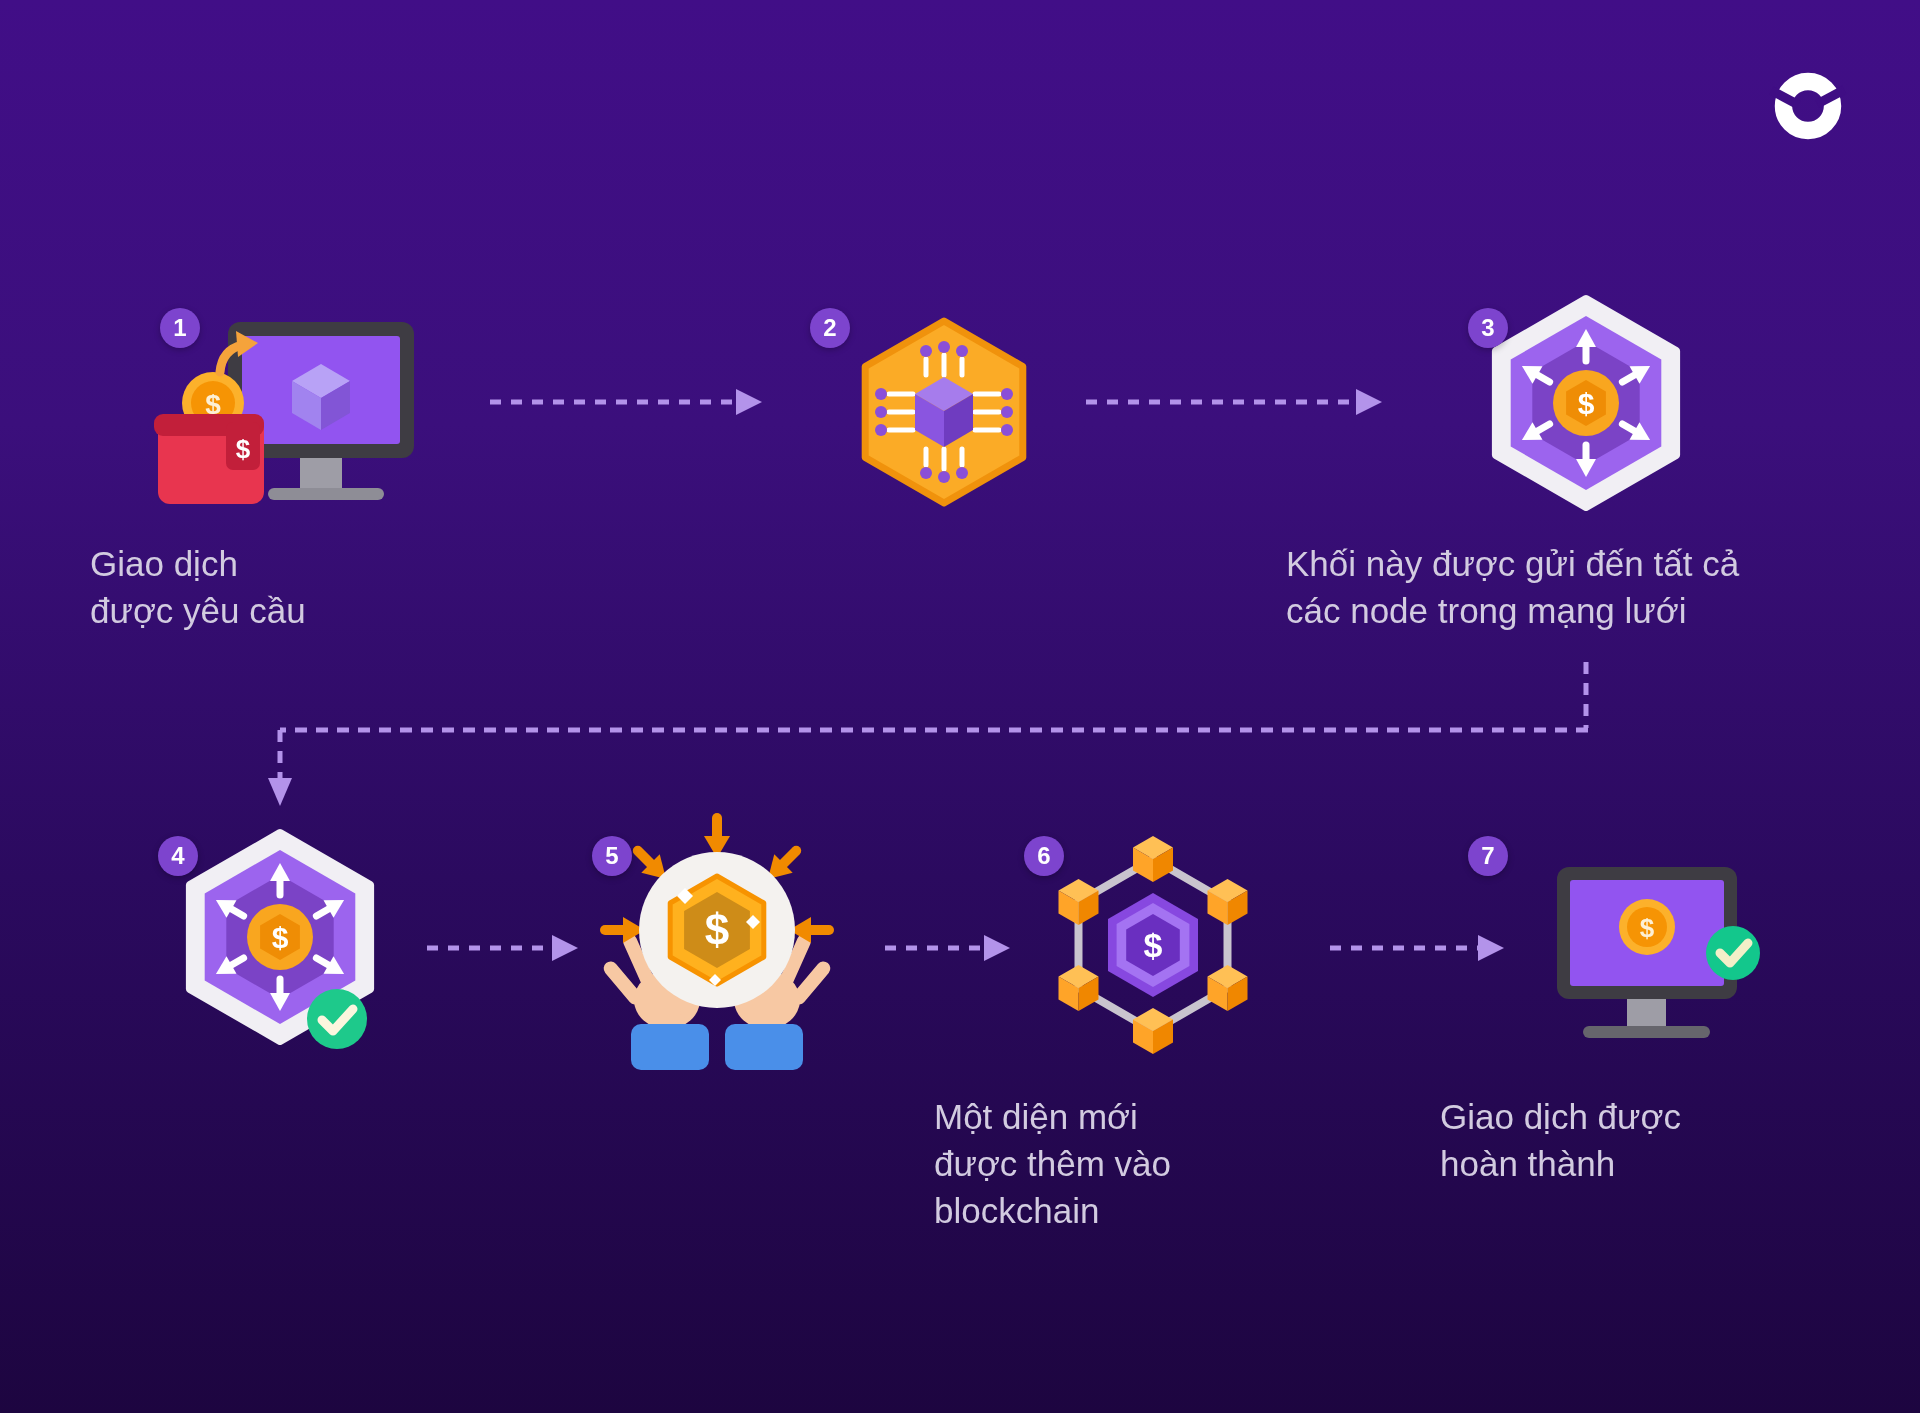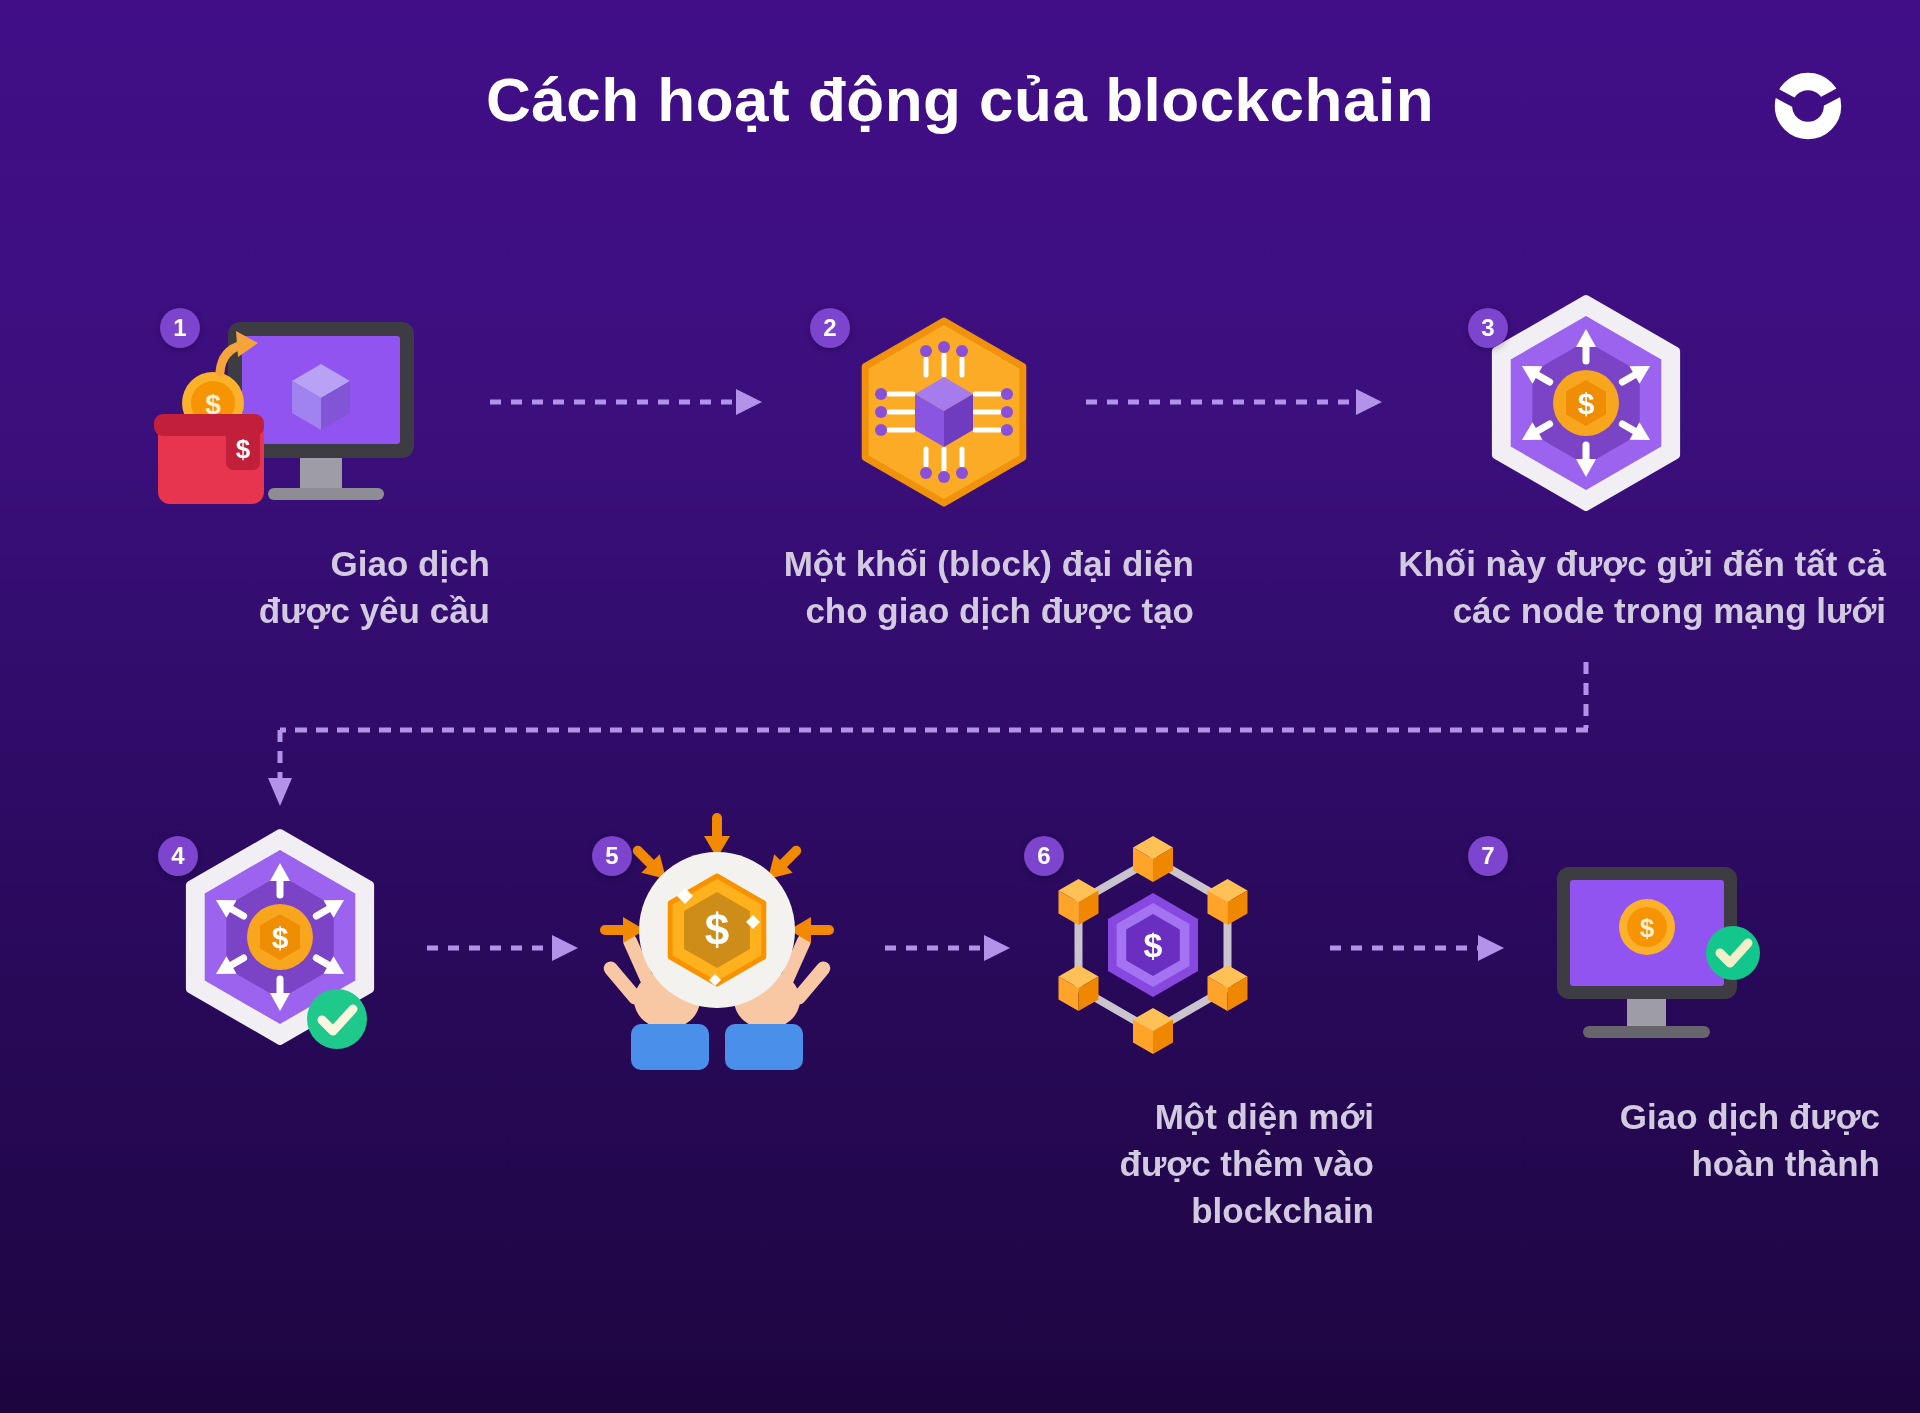--- a/index.html
+++ b/index.html
@@ -15,32 +15,31 @@
   .logo{position:absolute;left:1762px;top:60px;width:92px;height:92px;}
   .step{position:absolute;inset:0;pointer-events:none;}
   .badge{
     position:absolute;width:40px;height:40px;border-radius:50%;
     background:#7D44CE;color:#FFFFFF;font-size:24px;font-weight:700;
     display:flex;align-items:center;justify-content:center;z-index:5;
     box-shadow:0 2px 6px rgba(0,0,0,.25);
   }
   .icon{position:absolute;z-index:2;}
   .caption{
-    position:absolute;text-align:right;color:#D2CBE0;font-size:35px;
-    line-height:47px;white-space:pre-line;z-index:3;font-weight:bold;
+    position:absolute;text-align:left;color:#D2CBE0;font-size:35px;
+    line-height:47px;white-space:pre-line;z-index:3;
   }
   .flow{position:absolute;left:0;top:0;z-index:1;}
   svg text{font-family:"Liberation Sans",sans-serif;font-weight:700;}
 </style>
 </head>
 <body>
 
 <div class="canvas">
 
-  <div class="title">Cách hoạt động của blockchain</div>
 
   <svg class="logo" viewBox="0 0 90 90">
     <circle cx="45" cy="45" r="24" fill="none" stroke="#FFFFFF" stroke-width="17"></circle>
     <g fill="#3F0D84">
       <rect x="-4.5" y="-15" width="9" height="30" transform="translate(22.4,36.8) rotate(-62)"></rect>
       <rect x="-4.5" y="-15" width="9" height="30" transform="translate(67.3,36) rotate(62)"></rect>
     </g>
   </svg>
 
   <svg class="flow" width="1920" height="1413" viewBox="0 0 1920 1413">
@@ -119,22 +118,20 @@
           <circle cx="85" cy="30" r="6"></circle>
           <circle cx="103" cy="34" r="6"></circle>
         <circle cx="67" cy="156" r="6"></circle>
           <circle cx="85" cy="160" r="6"></circle>
           <circle cx="103" cy="156" r="6"></circle>
       </g>
       <polygon points="85,60 114,77 85,94 56,77" fill="#A67CEC"></polygon>
       <polygon points="56,77 85,94 85,130 56,113" fill="#8A55E0"></polygon>
       <polygon points="114,77 85,94 85,130 114,113" fill="#6F3CC0"></polygon>
     </svg>
-    <div class="caption" style="left:694px;top:540px;width:500px">Một khối (block) đại diện
-cho giao dịch được tạo</div>
   </div>
 
   <div class="step">
     <div class="badge" style="left:1468px;top:308px">3</div>
     <svg class="icon" style="left:1481px;top:293px" width="210" height="240" viewBox="0 0 210 240">
       <polygon points="105,6 195.1,58 195.1,162 105,214 14.9,162 14.9,58" fill="#F1EFF4" stroke="#F1EFF4" stroke-width="8" stroke-linejoin="round"></polygon>
       <polygon points="105,23 180.3,66.5 180.3,153.5 105,197 29.7,153.5 29.7,66.5" fill="#9C64EE"></polygon>
       <polygon points="105,48 158.7,79 158.7,141 105,172 51.3,141 51.3,79" fill="#7B43C6"></polygon>
       <g>
         <g stroke="#FFFFFF" stroke-width="7" stroke-linecap="round">

